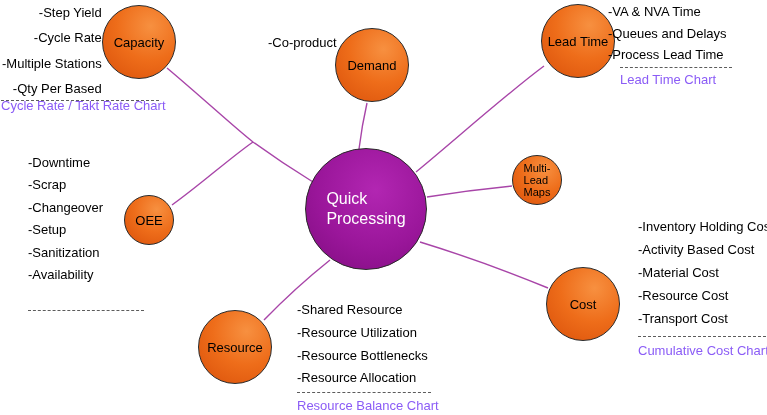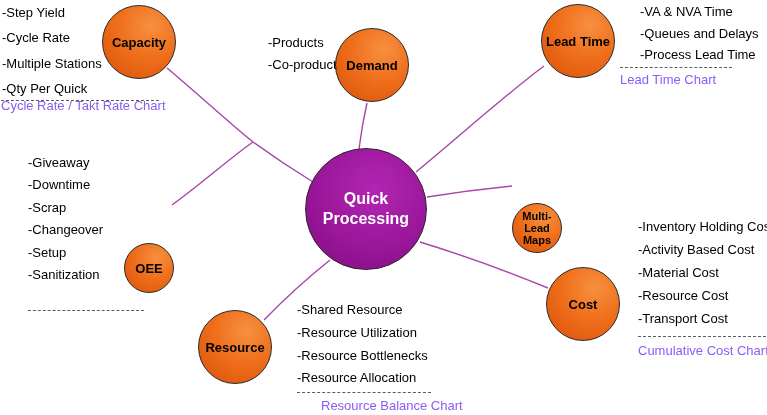--- a/index.html
+++ b/index.html
@@ -6,39 +6,39 @@
   .canvas{
     position:relative;width:767px;height:415px;background:#ffffff;
     font-family:"Liberation Sans", sans-serif;overflow:hidden;
   }
   svg.wires{position:absolute;left:0;top:0;width:767px;height:415px;}
   svg.wires path{fill:none;stroke:#a845a8;stroke-width:1.4px;}
 
   .node{
     position:absolute;border-radius:50%;
     border:1.6px solid #2a2a2a;
-    display:flex;align-items:center;justify-content:center;text-align:center;
-    font-weight:bold;color:#000;box-sizing:border-box;
+    display:flex;align-items:center;justify-content:center;text-align:left;
+    font-weight:normal;color:#000;box-sizing:border-box;
     background:radial-gradient(circle at 66% 28%, #f79040 0%, #ee6d1a 48%, #d9500a 100%);
   }
   .node-lg{width:74px;height:74px;font-size:13px;}
-  .node-sm{width:50px;height:50px;font-size:13px;margin-top:48px;}
+  .node-sm{width:50px;height:50px;font-size:13px;}
   .node-center{
     width:122px;height:122px;
     background:radial-gradient(circle at 58% 34%, #b226b2 0%, #9a169a 55%, #7f0c7f 100%);
     color:#fff;font-size:16px;line-height:20px;
   }
   .multiline{font-size:11px;line-height:12px;}
 
   .list{position:absolute;font-size:13px;color:#000;white-space:nowrap;}
   .list div{display:block;}
   .sep{position:absolute;border-top:1.4px dashed #5c5c5c;height:0;}
   .chartlink{position:absolute;font-size:13px;color:#8b5cf6;white-space:nowrap;}
 
-  .lh-cap{line-height:25.4px;}
+  .lh-cap{line-height:25.4px;text-align:right;}
   .lh-dem{line-height:22px;}
   .lh-lead{line-height:21.5px;}
   .lh-oee{line-height:22.4px;}
   .lh-cost{line-height:23px;}
   .lh-res{line-height:22.8px;}
 </style>
 </head>
 <body>
 
 <div class="canvas">
@@ -89,60 +89,59 @@
   </div>
 
   <div class="node node-lg" style="left:198px;top:310px;">
     <span>Resource</span>
   </div>
 
   <div class="list lh-cap" style="left:2px;top:0px;">
     <div>-Step Yield</div>
     <div>-Cycle Rate</div>
     <div>-Multiple Stations</div>
-    <div>-Qty Per Quick</div>
+    <div>-Qty Per Based</div>
   </div>
   <div class="sep" style="left:1px;top:100px;width:158px;"></div>
   <div class="chartlink" style="left:1px;top:98px;">Cycle Rate / Takt Rate Chart</div>
 
   <div class="list lh-dem" style="left:268px;top:32px;">
-    <div>-Products</div>
     <div>-Co-product</div>
   </div>
 
-  <div class="list lh-lead" style="left:640px;top:1px;">
+  <div class="list lh-lead" style="left:608px;top:1px;">
     <div>-VA &amp; NVA Time</div>
     <div>-Queues and Delays</div>
     <div>-Process Lead Time</div>
   </div>
   <div class="sep" style="left:620px;top:67px;width:112px;"></div>
   <div class="chartlink" style="left:620px;top:72px;">Lead Time Chart</div>
 
   <div class="list lh-oee" style="left:28px;top:152px;">
-    <div>-Giveaway</div>
     <div>-Downtime</div>
     <div>-Scrap</div>
     <div>-Changeover</div>
     <div>-Setup</div>
     <div>-Sanitization</div>
+    <div>-Availability</div>
   </div>
   <div class="sep" style="left:28px;top:310px;width:116px;"></div>
 
   <div class="list lh-cost" style="left:638px;top:215px;">
     <div>-Inventory Holding Cost</div>
     <div>-Activity Based Cost</div>
     <div>-Material Cost</div>
     <div>-Resource Cost</div>
     <div>-Transport Cost</div>
   </div>
   <div class="sep" style="left:638px;top:336px;width:128px;"></div>
   <div class="chartlink" style="left:638px;top:343px;">Cumulative Cost Chart</div>
 
   <div class="list lh-res" style="left:297px;top:299px;">
     <div>-Shared Resource</div>
     <div>-Resource Utilization</div>
     <div>-Resource Bottlenecks</div>
     <div>-Resource Allocation</div>
   </div>
   <div class="sep" style="left:297px;top:392px;width:134px;"></div>
-  <div class="chartlink" style="left:297px;top:398px;margin-left:24px;">Resource Balance Chart</div>
+  <div class="chartlink" style="left:297px;top:398px;">Resource Balance Chart</div>
 
 </div>
 
 </body></html>

